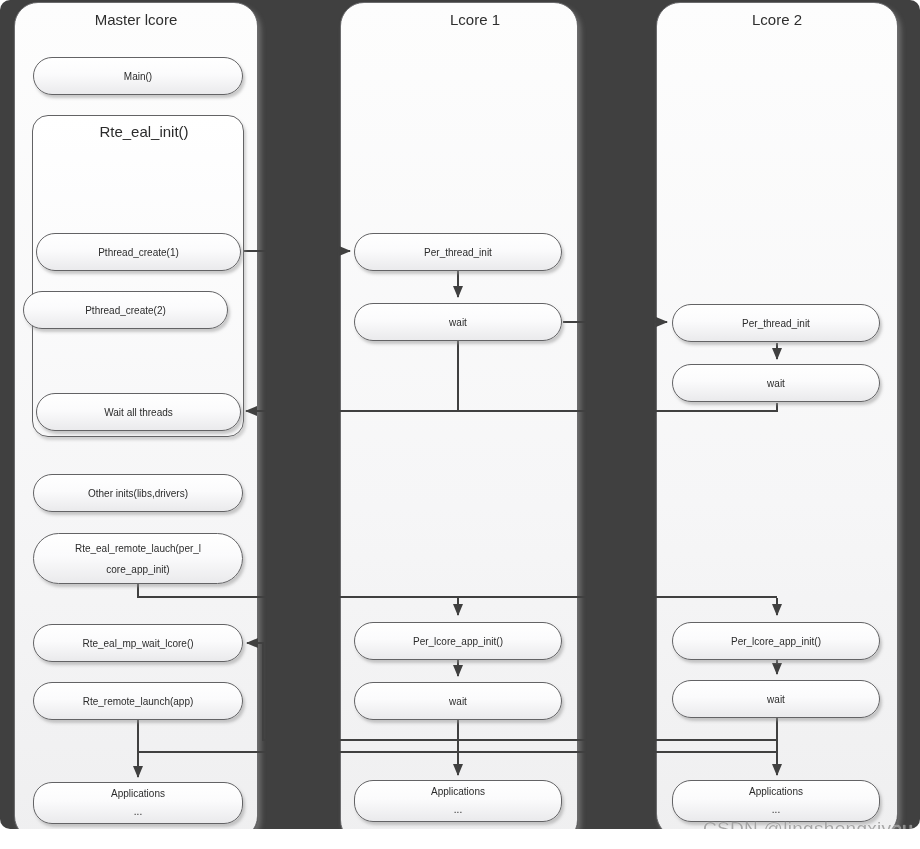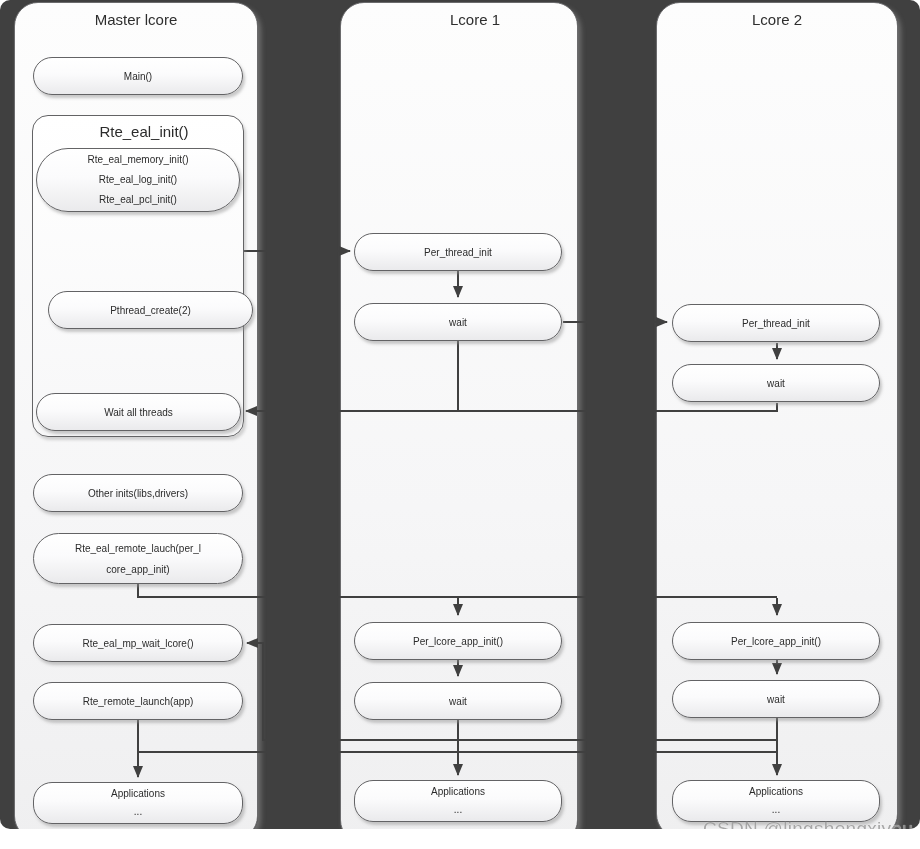--- a/index.html
+++ b/index.html
@@ -90,28 +90,26 @@
   </svg>
 
   <div class="pill" style="left:33px; top:57px; width:210px; height:38px;">
     <span>Main()</span>
   </div>
 
   <div class="container-box" style="left:32px; top:115px; width:212px; height:322px;">
     <div class="container-title">Rte_eal_init()</div>
   </div>
 
-  <div class="pill sub-pill" style="left:36px; top:148px; width:204px; height:64px;">
-    <span>Rte_eal_memory_init()</span>
-    <span>Rte_eal_log_init()</span>
-    <span>Rte_eal_pcl_init()</span>
+
+  <div class="pill" style="left:36px; top:233px; width:205px; height:38px;">
+    <span>Pthread_create(1)</span>
   </div>
 
-
-  <div class="pill" style="left:48px; top:291px; width:205px; height:38px;">
+  <div class="pill" style="left:23px; top:291px; width:205px; height:38px;">
     <span>Pthread_create(2)</span>
   </div>
 
   <div class="pill" style="left:33px; top:474px; width:210px; height:38px;">
     <span>Other inits(libs,drivers)</span>
   </div>
 
   <div class="pill" style="left:36px; top:393px; width:205px; height:38px;">
     <span>Wait all threads</span>
   </div>

